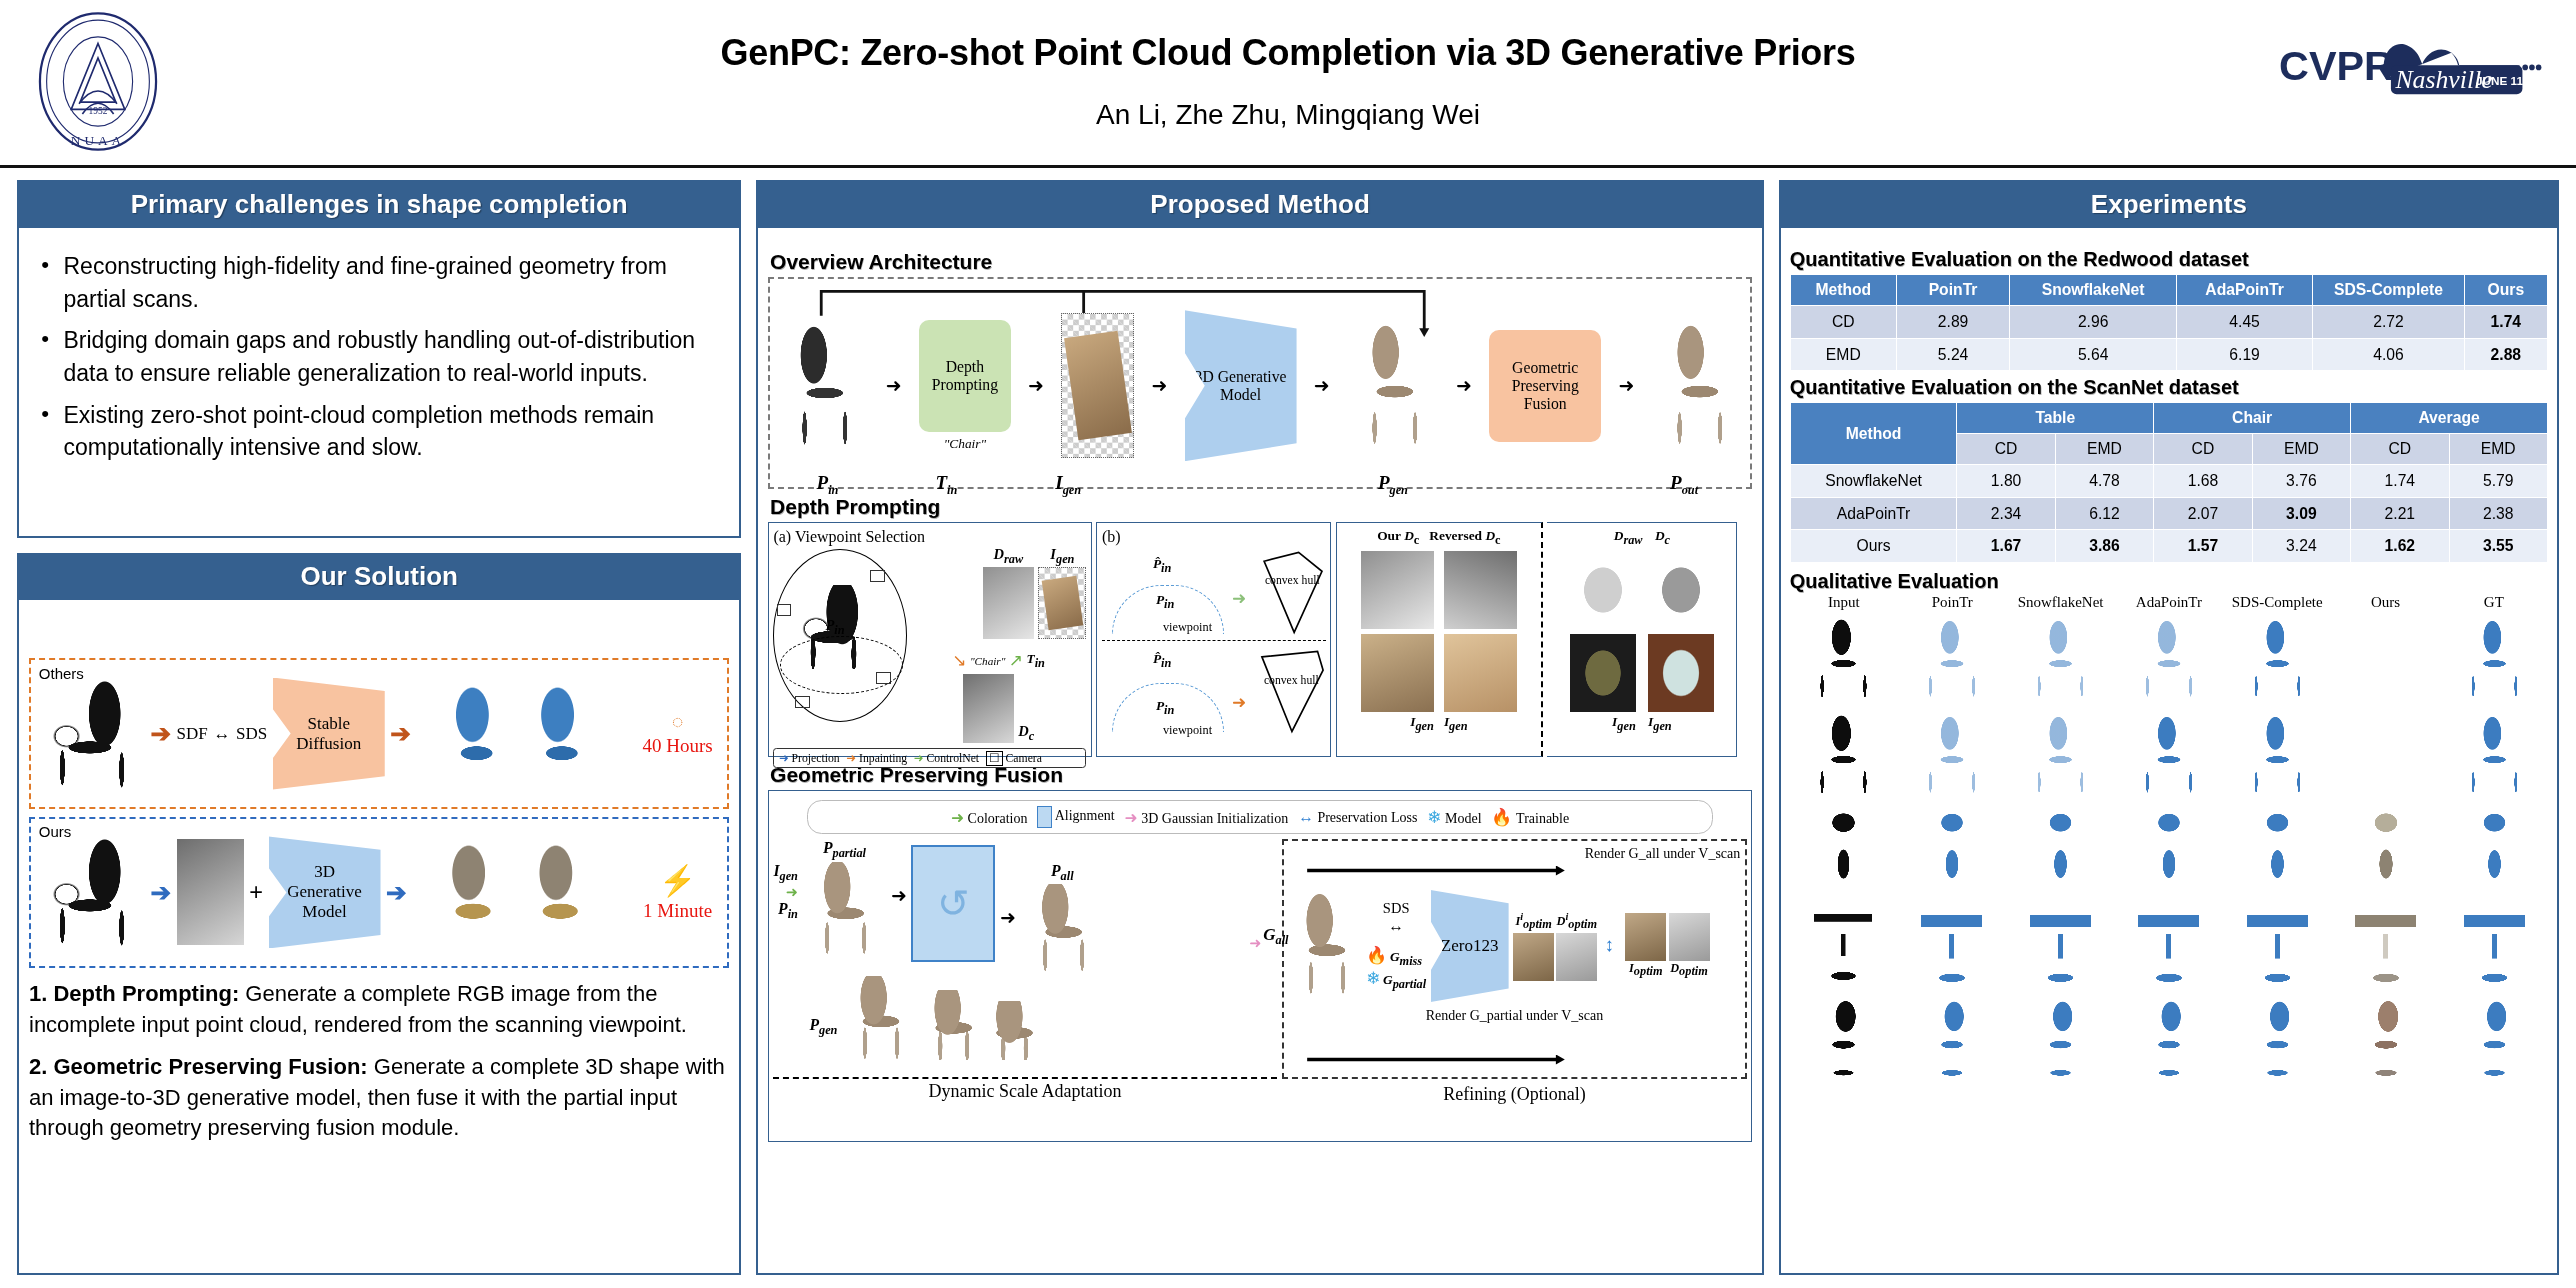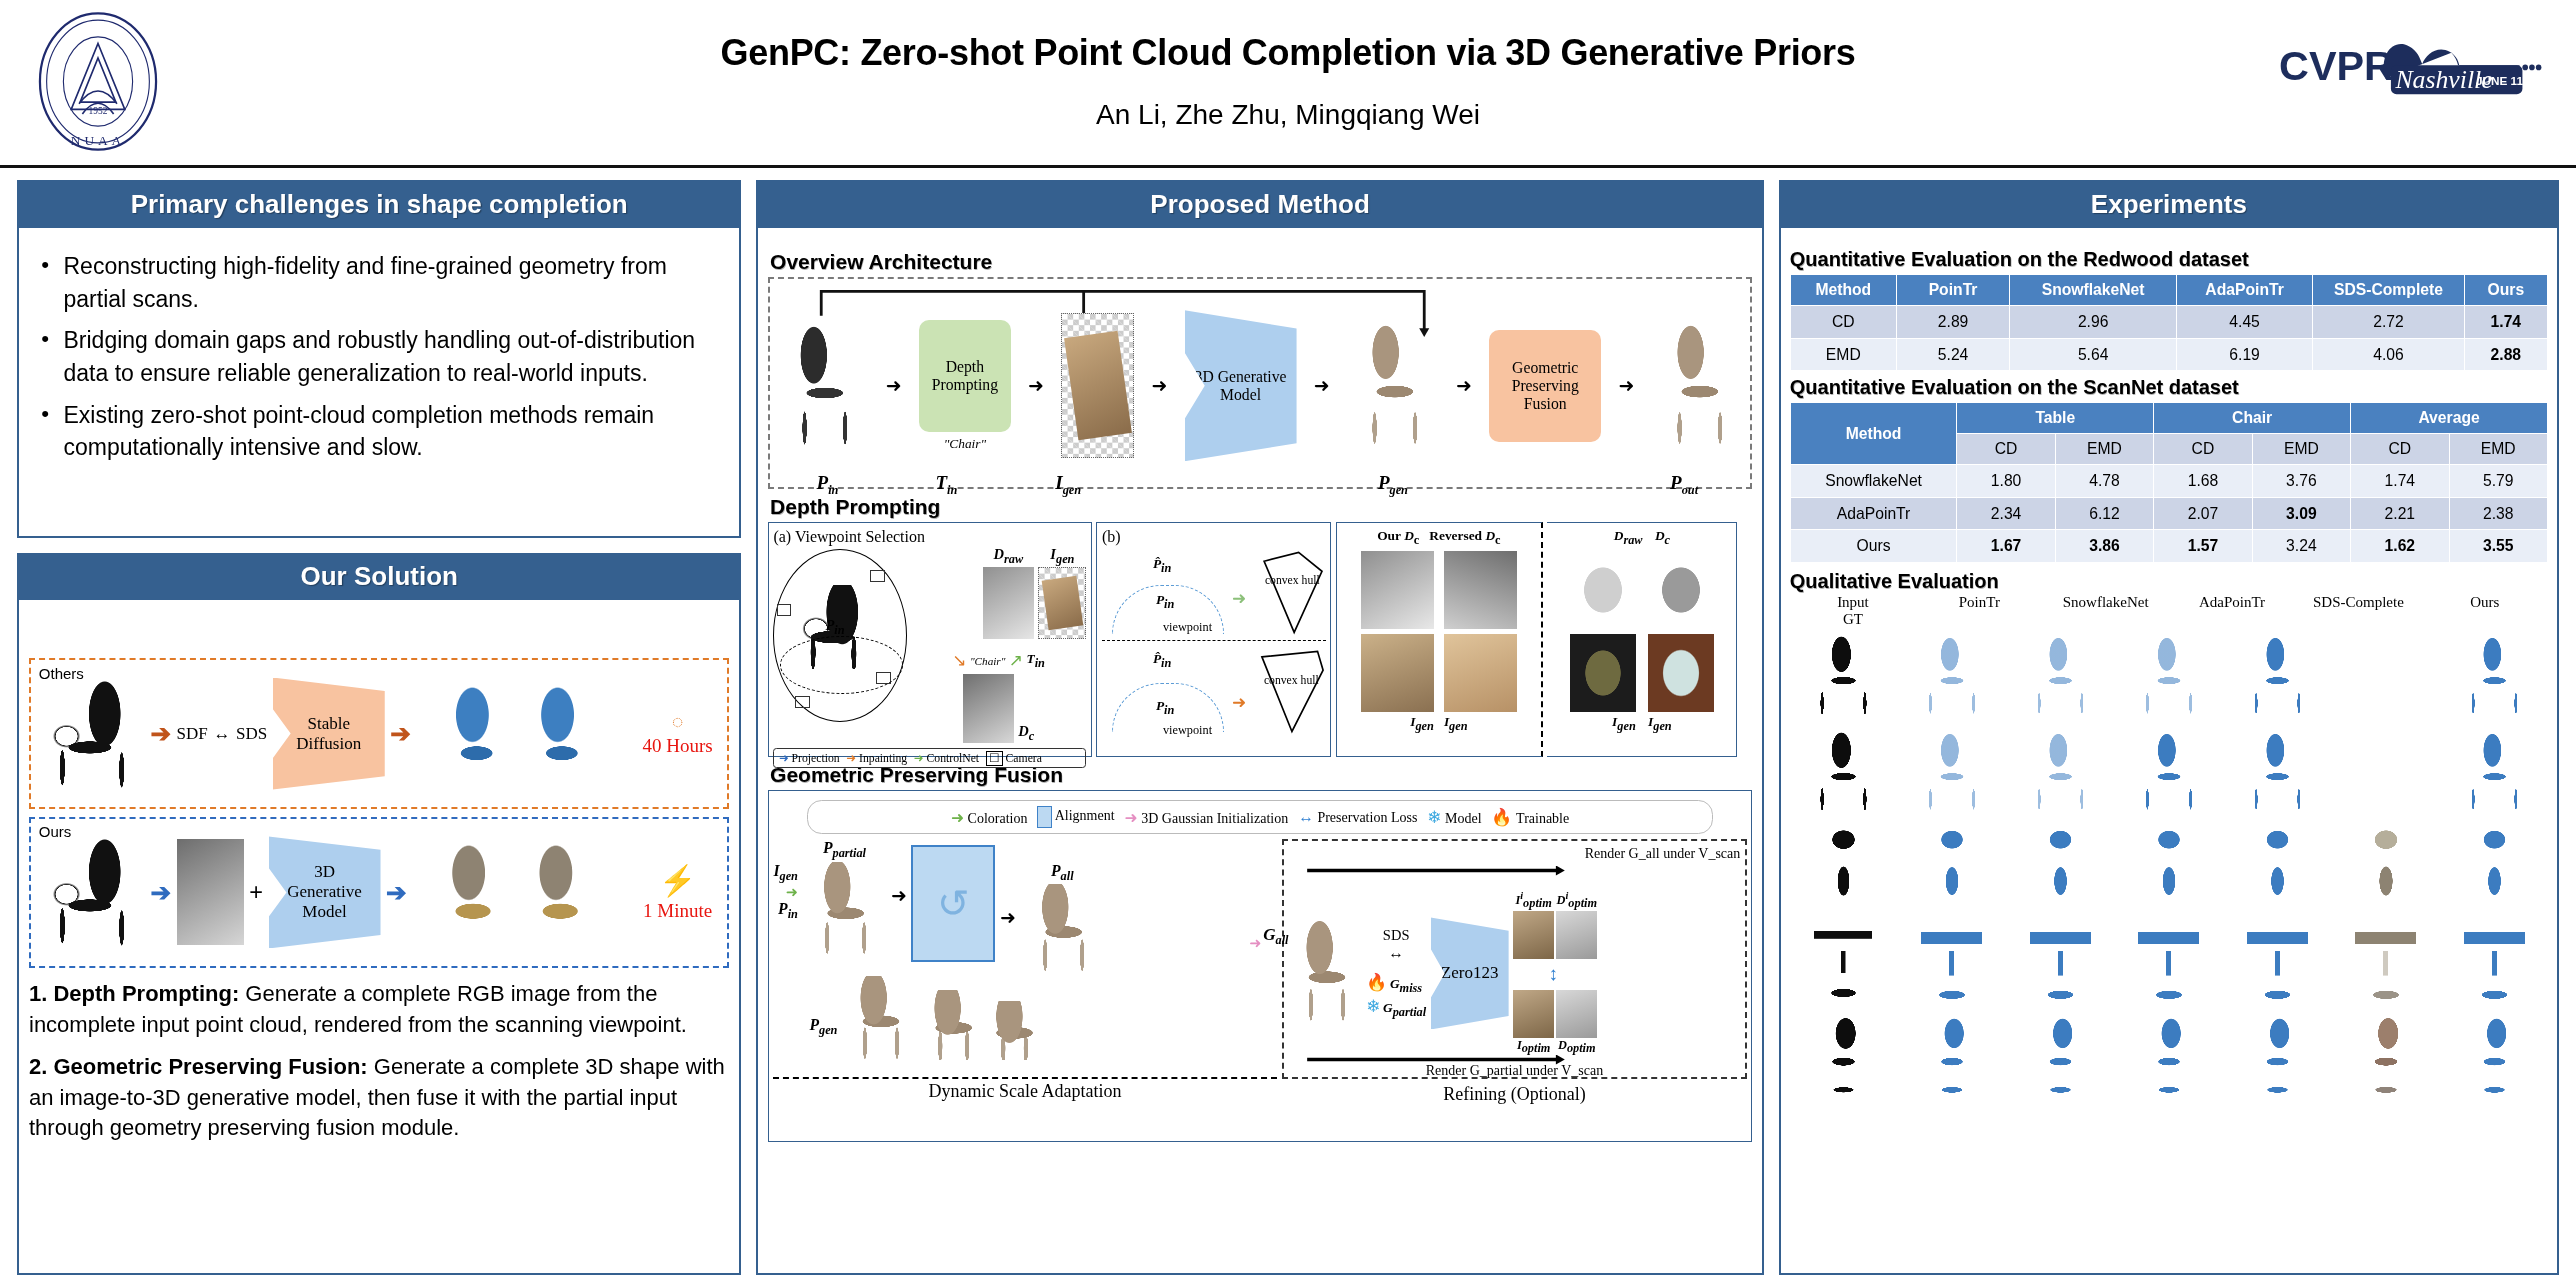--- a/index.html
+++ b/index.html
@@ -259,21 +259,21 @@
     border: 0.6px solid #fff;
   }
   tr.shade td { background:#ccd4e6; }
   tr.light td { background:#e9eef7; }
   td.b, th.b { font-weight: bold; }
   th.method-cell { background:#4a81c0; }
   th.sub { background:#ccd4e6; color:#000; font-weight:normal; }
 
   .qual-title { font-size:20px; font-weight:bold; margin: 7.8px 0 1.1px 0;
                 text-shadow: 0.6px 0.6px 0.6px rgba(0,0,0,.3); }
-  .qual-head { display:grid; grid-template-columns: repeat(6, 1fr); }
+  .qual-head { display:grid; grid-template-columns: repeat(7, 1fr); }
   .qual-head span {
     text-align:center; font-size:15px; font-family:"Liberation Serif",serif;
   }
   .qual-grid { display:grid; grid-template-columns: repeat(7, 1fr); gap:1.1px; }
   .qcell { height: 94px; }
 
   .chair-black{background:
     radial-gradient(ellipse 15.7px 29px at 48% 28%, #0d0d0d 60%, transparent 62%),
     radial-gradient(ellipse 20px 6.1px at 50% 56%, #0d0d0d 60%, transparent 62%),
     radial-gradient(ellipse 2.8px 19px at 30% 80%, #0d0d0d 58%, transparent 60%),
@@ -671,21 +671,21 @@
                     <span class="fire">🔥</span>
                     <span class="sym" style="font-size:13.4px">G<sub>miss</sub></span>
                   </div>
                   <div>
                     <span class="snow">❄</span>
                     <span class="sym" style="font-size:13.4px">G<sub>partial</sub></span>
                   </div>
                 </div>
               </div>
               <div class="procbox bowtie" style="width:78px;height:112px;font-size:17px">Zero123</div>
-              <div style="display:flex;flex-direction:column;gap:4.5px;align-items:center">
+              <div style="display:flex;gap:4.5px;align-items:center">
                 <div style="display:flex;gap:2.2px">
                   <div style="text-align:center">
                     <span class="sym" style="font-size:12.3px">I<sup>i</sup><sub>optim</sub></span>
                     <div style="width:41px;height:48px;background:linear-gradient(160deg,#c0a887,#7d6647)"></div>
                   </div>
                   <div style="text-align:center">
                     <span class="sym" style="font-size:12.3px">D<sup>i</sup><sub>optim</sub></span>
                     <div style="width:41px;height:48px;background:linear-gradient(160deg,#d8d8d8,#9a9a9a)"></div>
                   </div>
                 </div>

